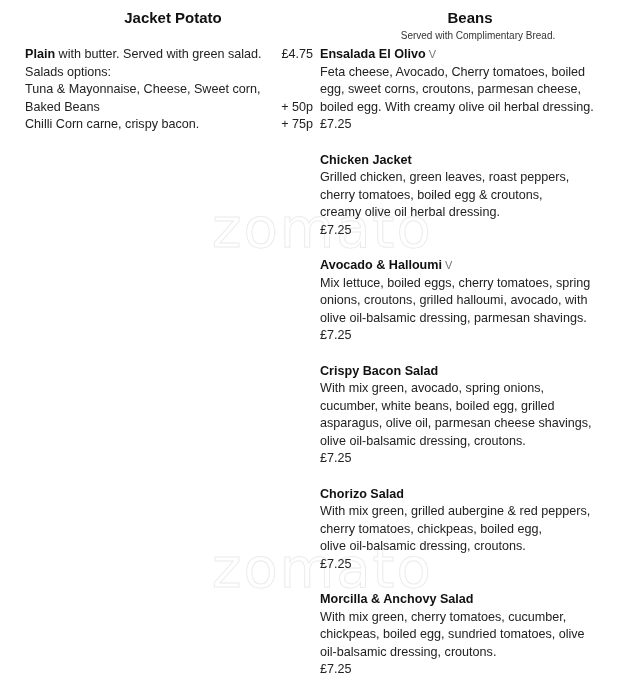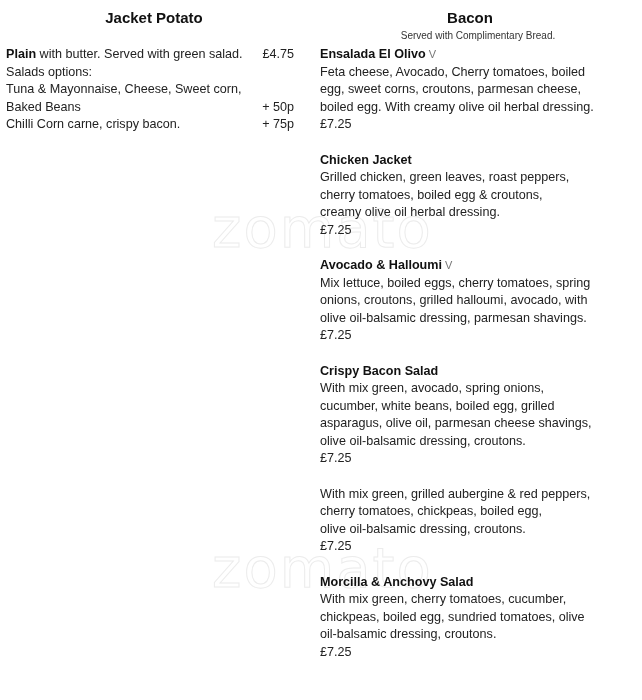--- a/index.html
+++ b/index.html
@@ -6,21 +6,21 @@
     body {
       width: 642px; height: 700px; background: #ffffff; position: relative; overflow: hidden;
       font-family: "Liberation Sans", "DejaVu Sans", sans-serif; color: #222222;
     }
     .watermark {
       position: absolute; font-family: "DejaVu Sans", sans-serif; font-size: 56px;
       color: transparent; -webkit-text-stroke: 1px #ececec; letter-spacing: 2px; line-height: 1;
     }
     .wm1 { left: 212px; top: 200px; }
     .wm2 { left: 212px; top: 540px; }
-    .col-left { position: absolute; left: 6px; top: 8px; width: 288px; }
+    .col-left { position: absolute; left: 25px; top: 8px; width: 288px; }
     .col-right { position: absolute; left: 320px; top: 8px; width: 300px; }
     .section-title {
       font-weight: bold; font-size: 15px; text-align: center; margin: 0; line-height: 20px;
       color: #111111;
     }
     .col-left .section-title { padding-left: 8px; }
     .subtitle { font-size: 10px; text-align: center; color: #333; margin-top: 1px; line-height: 13px; padding-left: 16px; }
     .jp-body { margin-top: 18px; font-size: 12.6px; line-height: 17.5px; }
     .jp-row { display: flex; justify-content: space-between; white-space: nowrap; }
     .bold { font-weight: bold; color: #111; }
@@ -56,21 +56,21 @@
       <span>+ 50p</span>
     </div>
     <div class="jp-row">
       <span>Chilli Corn carne, crispy bacon.</span>
       <span>+ 75p</span>
     </div>
   </div>
 </div>
 
 <div class="col-right">
-  <h2 class="section-title">Bacon</h2>
+  <h2 class="section-title">Beans</h2>
   <div class="subtitle">Served with Complimentary Bread.</div>
   <div class="salads">
     <div class="item">
       <div><span class="item-name">Ensalada El Olivo</span><span class="veg">V</span></div>
       <div class="desc">Feta cheese, Avocado, Cherry tomatoes, boiled
 egg, sweet corns, croutons, parmesan cheese,
 boiled egg. With creamy olive oil herbal dressing.</div>
       <div class="price">£7.25</div>
     </div>
     <div class="item">
@@ -89,20 +89,21 @@
     </div>
     <div class="item">
       <div><span class="item-name">Crispy Bacon Salad</span><span class="veg"></span></div>
       <div class="desc">With mix green, avocado, spring onions,
 cucumber, white beans, boiled egg, grilled
 asparagus, olive oil, parmesan cheese shavings,
 olive oil-balsamic dressing, croutons.</div>
       <div class="price">£7.25</div>
     </div>
     <div class="item">
+      <div><span class="item-name">Chorizo Salad</span><span class="veg"></span></div>
       <div class="desc">With mix green, grilled aubergine &amp; red peppers,
 cherry tomatoes, chickpeas, boiled egg,
 olive oil-balsamic dressing, croutons.</div>
       <div class="price">£7.25</div>
     </div>
     <div class="item">
       <div><span class="item-name">Morcilla &amp; Anchovy Salad</span><span class="veg"></span></div>
       <div class="desc">With mix green, cherry tomatoes, cucumber,
 chickpeas, boiled egg, sundried tomatoes, olive
 oil-balsamic dressing, croutons.</div>

